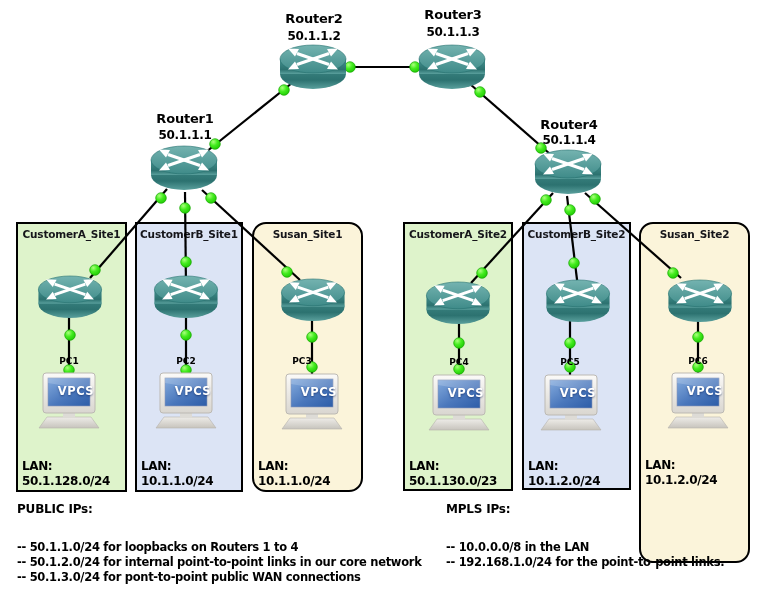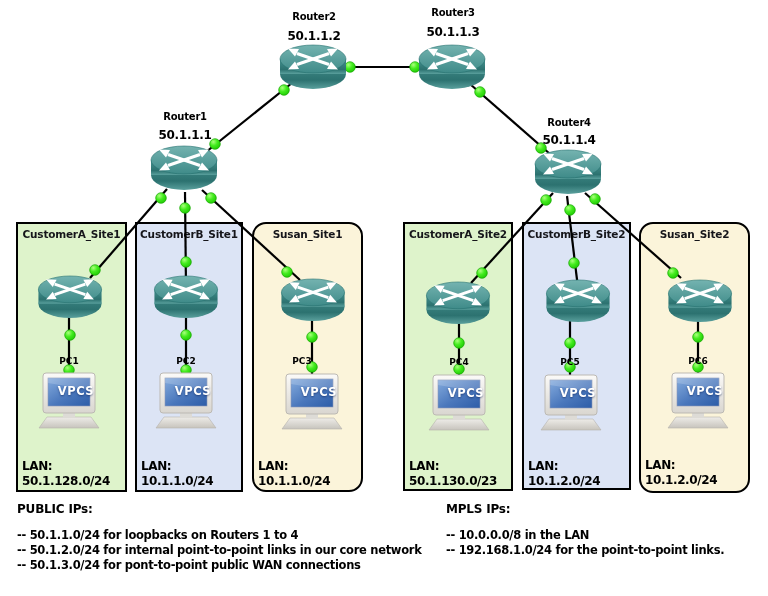--- a/index.html
+++ b/index.html
@@ -9,28 +9,28 @@
   .site-box.green{background:var(--site-green,#def3cb);}
   .site-box.blue{background:var(--site-blue,#dce4f5);}
   .site-box.yellow{background:var(--site-yellow,#fbf4da);border-radius:14px;}
   .site-title{position:absolute;top:4px;left:0;right:0;text-align:center;
               font-size:10.5px;font-weight:600;letter-spacing:-0.2px;color:#15151a;}
   .lan{position:absolute;font-size:12px;font-weight:bold;line-height:14.5px;letter-spacing:-0.4px;}
   .links{position:absolute;left:0;top:0;pointer-events:none;}
   .links line{stroke:#000;stroke-width:2.2;}
   .dot{stroke:#15a800;stroke-width:0.7;}
   .node-icon{position:absolute;}
-  .rname{position:absolute;width:92px;text-align:center;font-size:10px;font-weight:bold;letter-spacing:-0.2px;}
+  .rname{position:absolute;width:92px;text-align:center;font-size:13px;font-weight:bold;letter-spacing:-0.2px;}
   .rip{position:absolute;width:92px;text-align:center;font-size:12px;font-weight:bold;letter-spacing:-0.3px;}
   .pclabel{position:absolute;width:40px;text-align:center;font-size:9px;font-weight:bold;}
   .vpcs{position:absolute;width:56px;text-align:center;font-size:11.5px;font-weight:bold;color:#fff;
         letter-spacing:0.5px;text-shadow:0 1px 2px rgba(10,30,80,.55);}
   .notes{position:absolute;font-weight:bold;}
   .notes .nt{font-size:12px;letter-spacing:-0.2px;}
-  .notes .nlines{margin-top:12px;}
+  .notes .nlines{margin-top:24px;}
   .notes .nl{font-size:11.5px;line-height:15px;letter-spacing:-0.3px;white-space:nowrap;}
 </style>
 </head>
 <body>
 
 <div class="stage">
 
   <svg width="0" height="0" style="position:absolute" aria-hidden="true">
     <defs>
       <linearGradient id="gtop" x1="0" y1="0" x2="0" y2="1">
@@ -95,21 +95,21 @@
   </div>
   <div class="site-box yellow" style="left:252px;top:222px;width:111px;height:270px">
     <div class="site-title">Susan_Site1</div>
   </div>
   <div class="site-box green" style="left:403px;top:222px;width:110px;height:269px">
     <div class="site-title">CustomerA_Site2</div>
   </div>
   <div class="site-box blue" style="left:522px;top:222px;width:109px;height:268px">
     <div class="site-title">CustomerB_Site2</div>
   </div>
-  <div class="site-box yellow" style="left:639px;top:222px;width:111px;height:271px">
+  <div class="site-box yellow" style="left:639px;top:222px;width:111px;height:341px">
     <div class="site-title">Susan_Site2</div>
   </div>
 
   <div class="lan" style="left:22px;top:459px">
       <div>LAN:</div>
       <div>50.1.128.0/24</div>
     </div>
   <div class="lan" style="left:141px;top:459px">
       <div>LAN:</div>
       <div>10.1.1.0/24</div>

